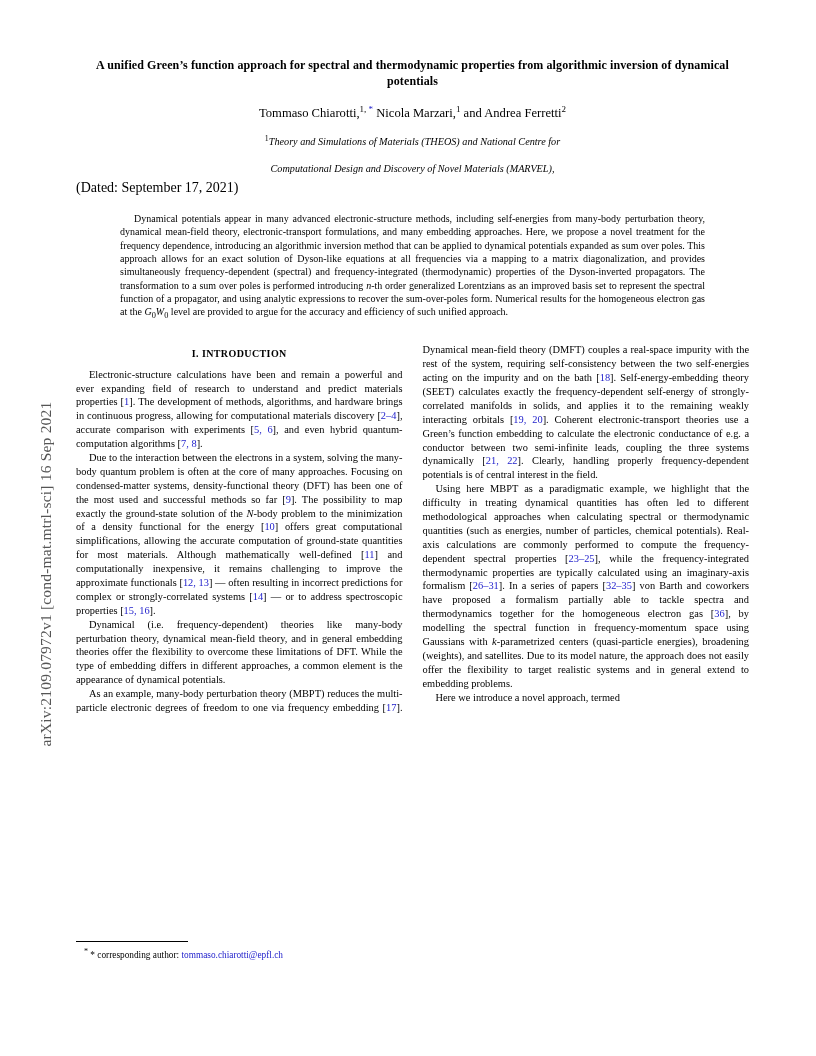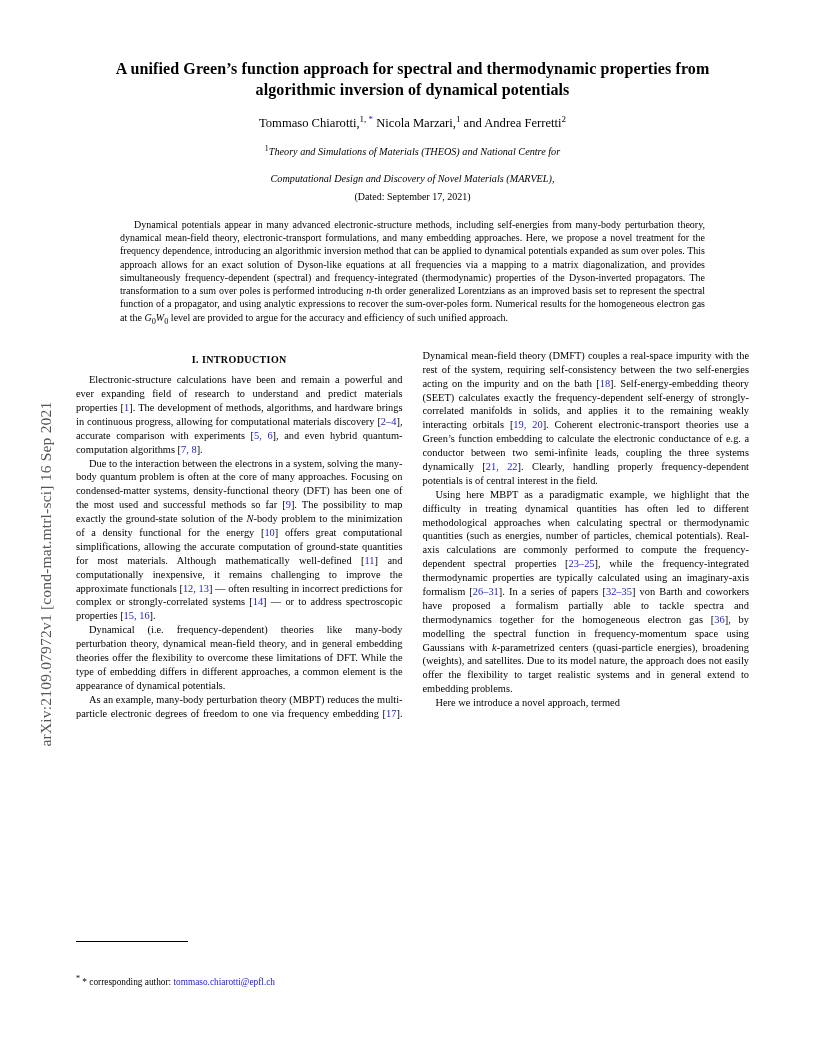--- a/index.html
+++ b/index.html
@@ -36,21 +36,21 @@
     color: #555555;
     white-space: nowrap;
   }
   .content {
     position: absolute;
     left: 76px;
     top: 58px;
     width: 673px;
   }
   .title {
-    font-size: 16px;
+    font-size: 12px;
     font-weight: bold;
     text-align: center;
     line-height: 1.32;
     margin: 0 8px 0 8px;
     letter-spacing: 0.1px;
   }
   .authors {
     margin-top: 14px;
     text-align: center;
     font-size: 12.6px;
@@ -58,22 +58,21 @@
   .authors sup { font-size: 9px; }
   .aff {
     text-align: center;
     font-size: 10.2px;
     font-style: italic;
     line-height: 1.32;
     margin-top: 13px;
   }
   .aff sup { font-style: normal; font-size: 7.8px; }
   .dated {
-    text-align: center;
-    font-size: 10px;
+    font-size: 14px;
     margin-top: 5px;
   }
   .abstract {
     margin: 16px 44px 0 44px;
     font-size: 10px;
     line-height: 1.33;
     text-align: justify;
     text-justify: inter-word;
     hyphens: auto;
   }
@@ -106,26 +105,25 @@
   }
   .footnote-rule {
     position: absolute;
     left: 76px;
     top: 941px;
     width: 112px;
     border-top: 0.8px solid #000;
   }
   .footnote {
     position: absolute;
-    left: 76px;
+    left: 84px;
     top: 947px;
     width: 330px;
     font-size: 9.3px;
     line-height: 1.3;
-    margin-top: 27px;
   }
   .footnote .mail { color: #2222cc; }
   sup.star { font-size: 8px; }
   i { font-style: italic; }
 </style>
 </head>
 <body>
 
 <div class="page">
 

